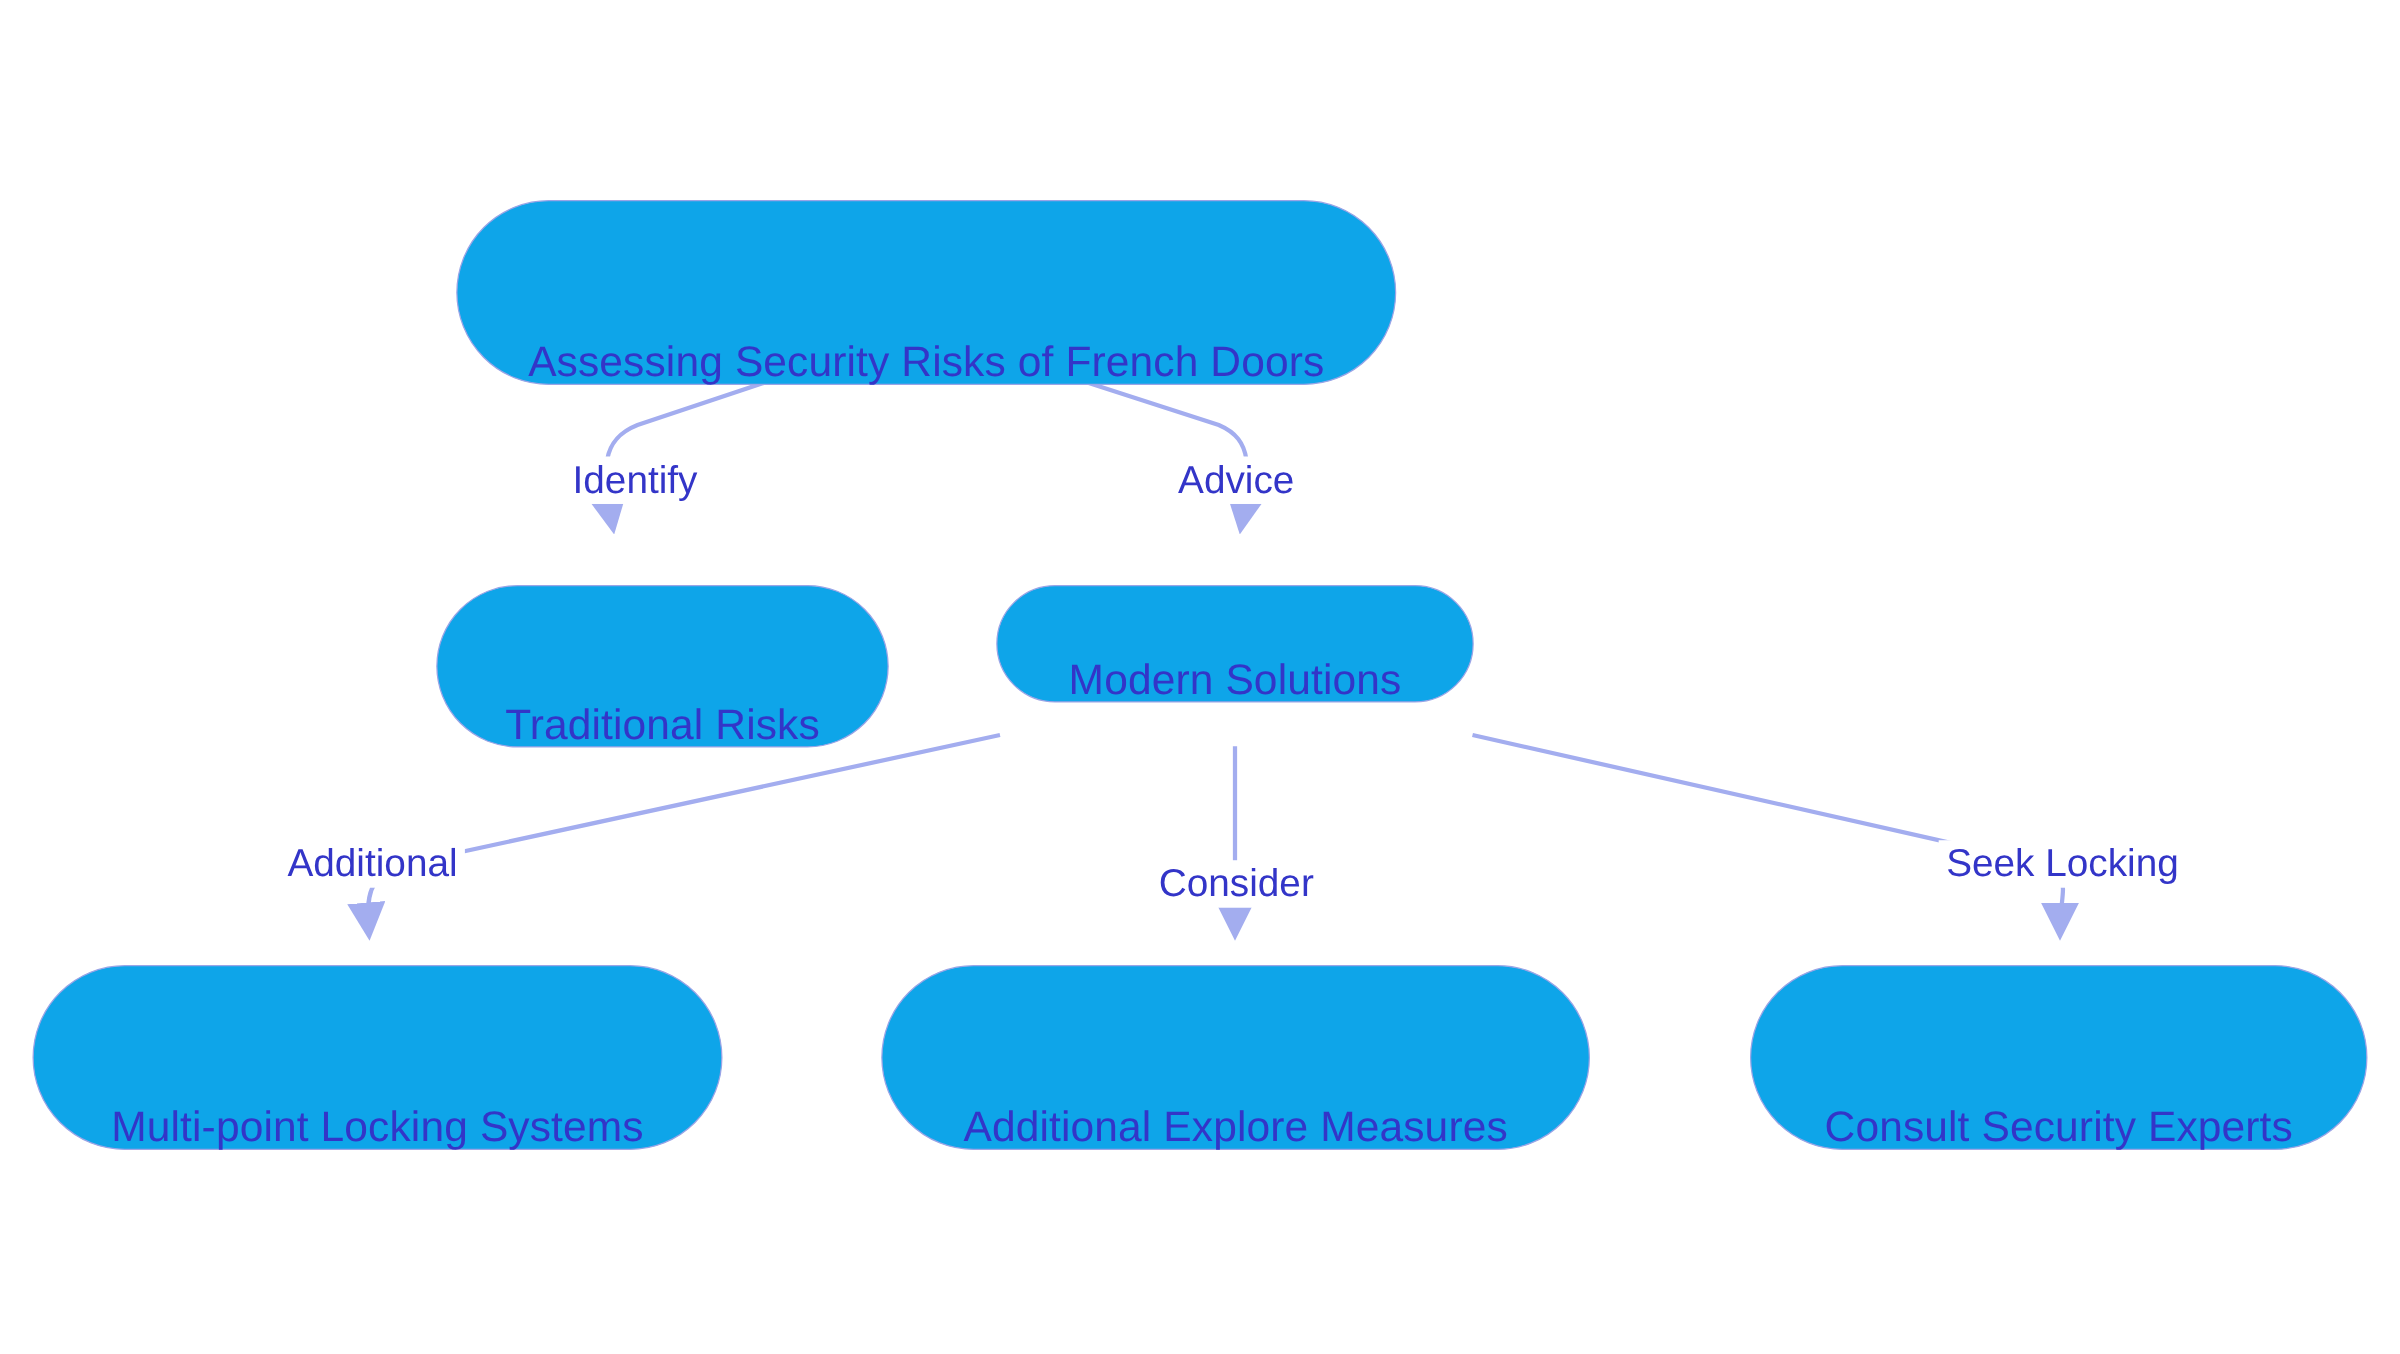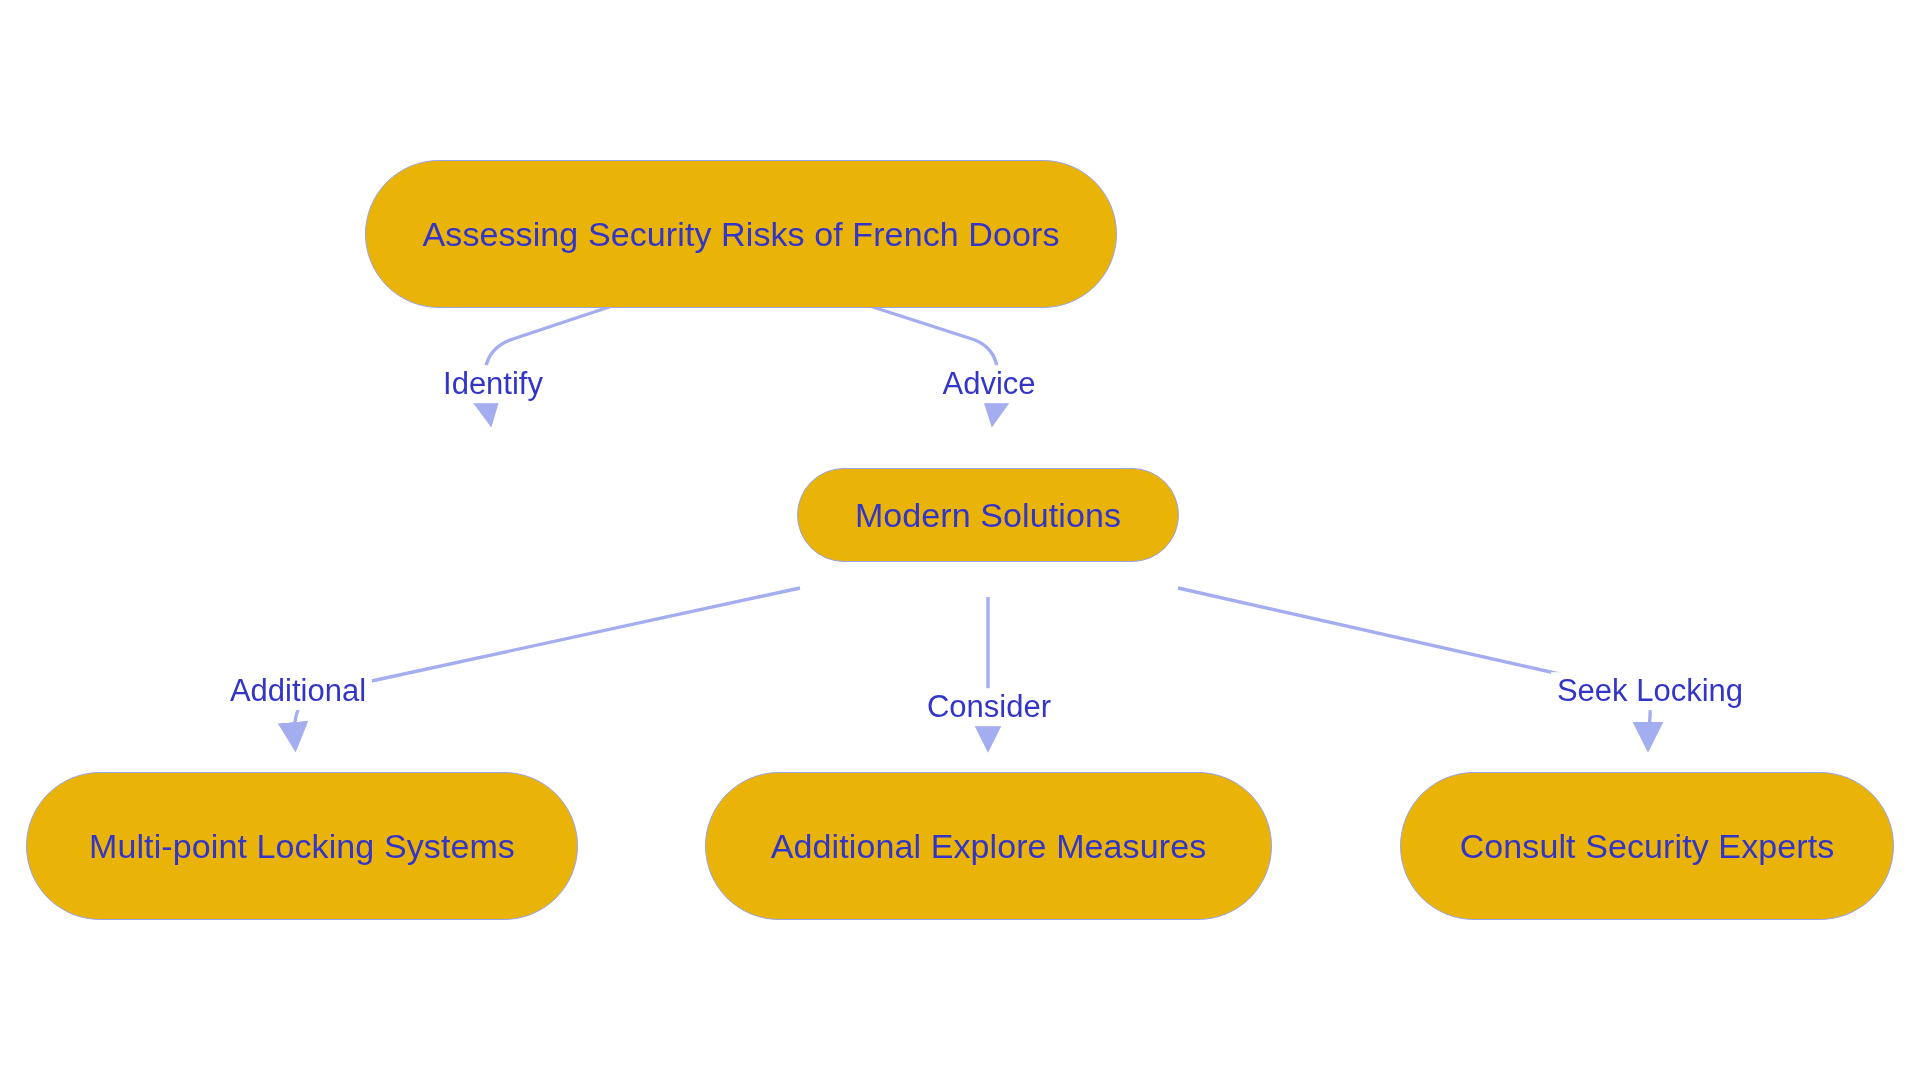--- a/index.html
+++ b/index.html
@@ -23,25 +23,25 @@
   #edge-layer {
     position: absolute;
     left: 0;
     top: 0;
     width: 1920px;
     height: 1083px;
   }
   .node {
     position: absolute;
     box-sizing: border-box;
-    background: #eab308;
+    background: #0ea5e9;
     border: 1.6px solid #9aa4e6;
     border-radius: 999px;
     display: flex;
-    align-items: center;
+    align-items: flex-end;
     justify-content: center;
     color: #3335c8;
     font-size: 34px;
     font-weight: 400;
     letter-spacing: 0.1px;
     white-space: nowrap;
     line-height: 1;
     z-index: 2;
   }
   .edge-label {
@@ -77,38 +77,41 @@
 
     <path d="M 988,597 L 988,745" fill="none" stroke="#a3adef" stroke-width="3.4" marker-end="url(#arrow)"></path>
 
     <path d="M 1178,588 L 1630,690 C 1660,698 1648,712 1648,745" fill="none" stroke="#a3adef" stroke-width="3.4" marker-end="url(#arrow)"></path>
   </svg>
 
   <div class="node" style="left:365px; top:160px; width:752px; height:148px;">
     <span>Assessing Security Risks of French Doors</span>
   </div>
 
+  <div class="node" style="left:349px; top:468px; width:362px; height:130px;">
+    <span>Traditional Risks</span>
+  </div>
 
   <div class="node" style="left:797px; top:468px; width:382px; height:94px;">
     <span>Modern Solutions</span>
   </div>
 
   <div class="node" style="left:26px; top:772px; width:552px; height:148px;">
     <span>Multi-point Locking Systems</span>
   </div>
 
   <div class="node" style="left:705px; top:772px; width:567px; height:148px;">
     <span>Additional Explore Measures</span>
   </div>
 
   <div class="node" style="left:1400px; top:772px; width:494px; height:148px;">
     <span>Consult Security Experts</span>
   </div>
 
-  <div class="edge-label" style="left:493px; top:384px;">
+  <div class="edge-label" style="left:508px; top:384px;">
     <span>Identify</span>
   </div>
 
   <div class="edge-label" style="left:989px; top:384px;">
     <span>Advice</span>
   </div>
 
   <div class="edge-label" style="left:298px; top:691px;">
     <span>Additional</span>
   </div>

